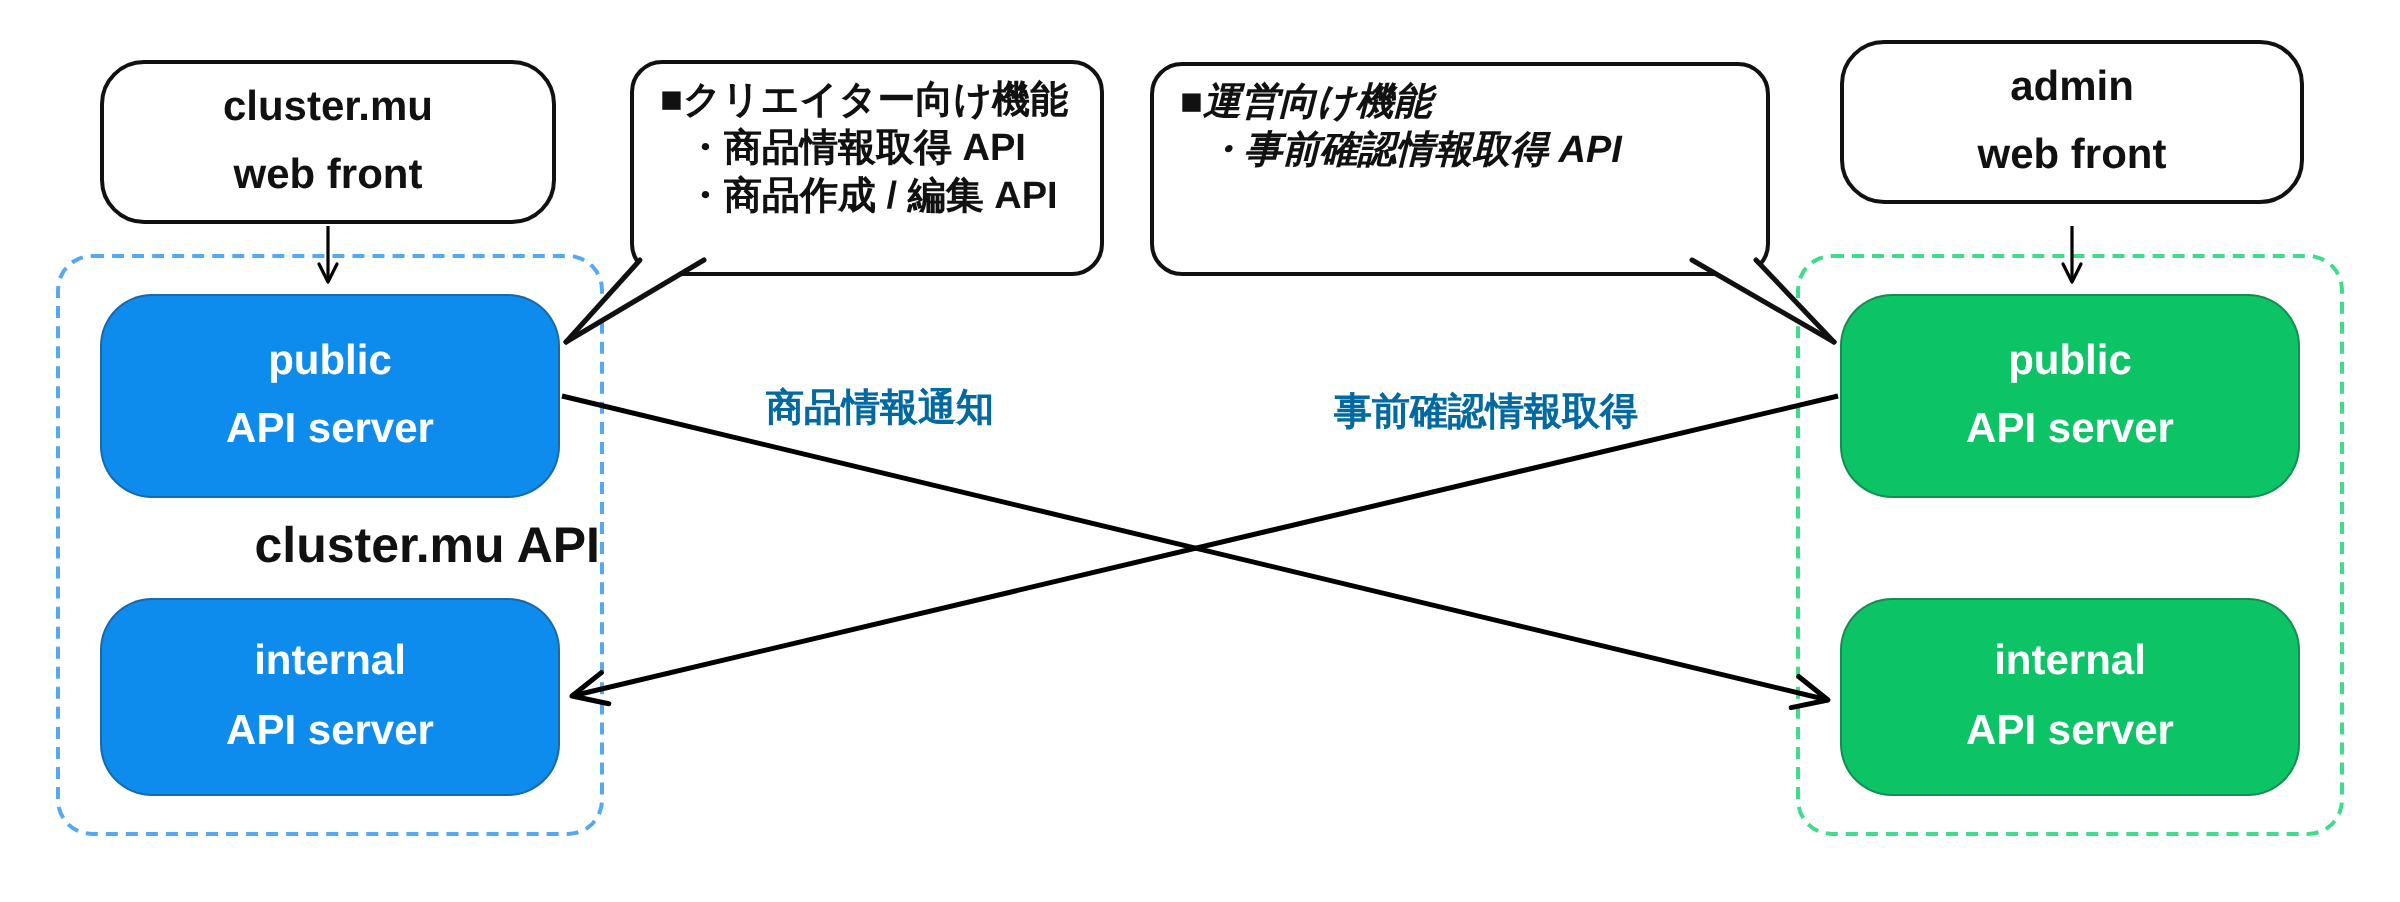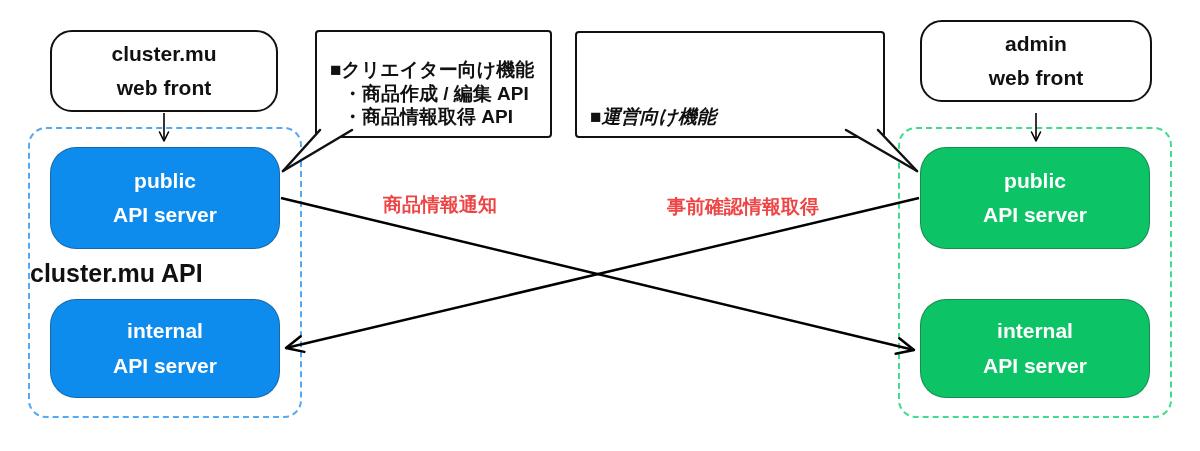--- a/index.html
+++ b/index.html
@@ -21,32 +21,32 @@
   
   .node{
     border-radius:26px;border:1px solid rgba(40,40,40,0.35);
     display:flex;flex-direction:column;align-items:center;justify-content:center;
     color:#ffffff;font-weight:bold;font-size:21px;line-height:1.62;text-align:center;
   }
   .node-blue{background:#0e8cee;}
   .node-green{background:#0cc366;}
   
   .groupLabel{
-    color:#111111;font-weight:bold;font-size:25px;text-align:left;line-height:34px;
+    color:#111111;font-weight:bold;font-size:25px;text-align:right;line-height:34px;
   }
   
   .callout{
-    background:#ffffff;border:2.5px solid #111111;border-radius:4px;
-    display:flex;flex-direction:column;justify-content:flex-end;
+    background:#ffffff;border:2.5px solid #111111;border-radius:16px;
+    display:flex;flex-direction:column;justify-content:flex-start;
     padding:7px 13px;color:#111111;font-weight:bold;font-size:19px;line-height:1.25;
   }
   .callout .item{padding-left:13px;}
   
   .edgeLabel{
-    color:#ef4444;font-weight:bold;font-size:19px;text-align:center;line-height:26px;
+    color:#0369a1;font-weight:bold;font-size:19px;text-align:center;line-height:26px;
   }
   svg.overlay{position:absolute;left:0;top:0;width:1200px;height:451px;pointer-events:none;}
 </style>
 </head>
 <body>
 
 <div class="stage">
 
   <div class="abs dashbox dash-blue" style="left:28px;top:127px;width:274px;height:291px;"></div>
 
@@ -80,26 +80,27 @@
   </div>
 
 
   <div class="abs node node-green" style="left:920px;top:299px;width:230px;height:99px;">
     <span>internal</span>
     <span>API server</span>
   </div>
 
   <div class="abs callout" style="left:315px;top:30px;width:237px;height:108px;">
     <div>■クリエイター向け機能</div>
+    <div class="item">・商品情報取得 API</div>
     <div class="item">・商品作成 / 編集 API</div>
-    <div class="item">・商品情報取得 API</div>
   </div>
 
   <div class="abs callout" style="left:575px;top:31px;width:310px;height:107px;font-style:italic;">
     <div>■運営向け機能</div>
+    <div class="item">・事前確認情報取得 API</div>
   </div>
 
   <div class="abs edgeLabel" style="left:360px;top:192px;width:160px;">商品情報通知</div>
   <div class="abs edgeLabel" style="left:658px;top:194px;width:170px;">事前確認情報取得</div>
 
   <svg class="overlay" viewBox="0 0 1200 451">
     <defs>
       <marker id="ah" markerUnits="userSpaceOnUse" markerWidth="26" markerHeight="26" refX="21" refY="13" orient="auto">
         <path d="M4,5 L21,13 L4,21" fill="none" stroke="#000000" stroke-width="2.5" stroke-linecap="round" stroke-linejoin="round"></path>
       </marker>

